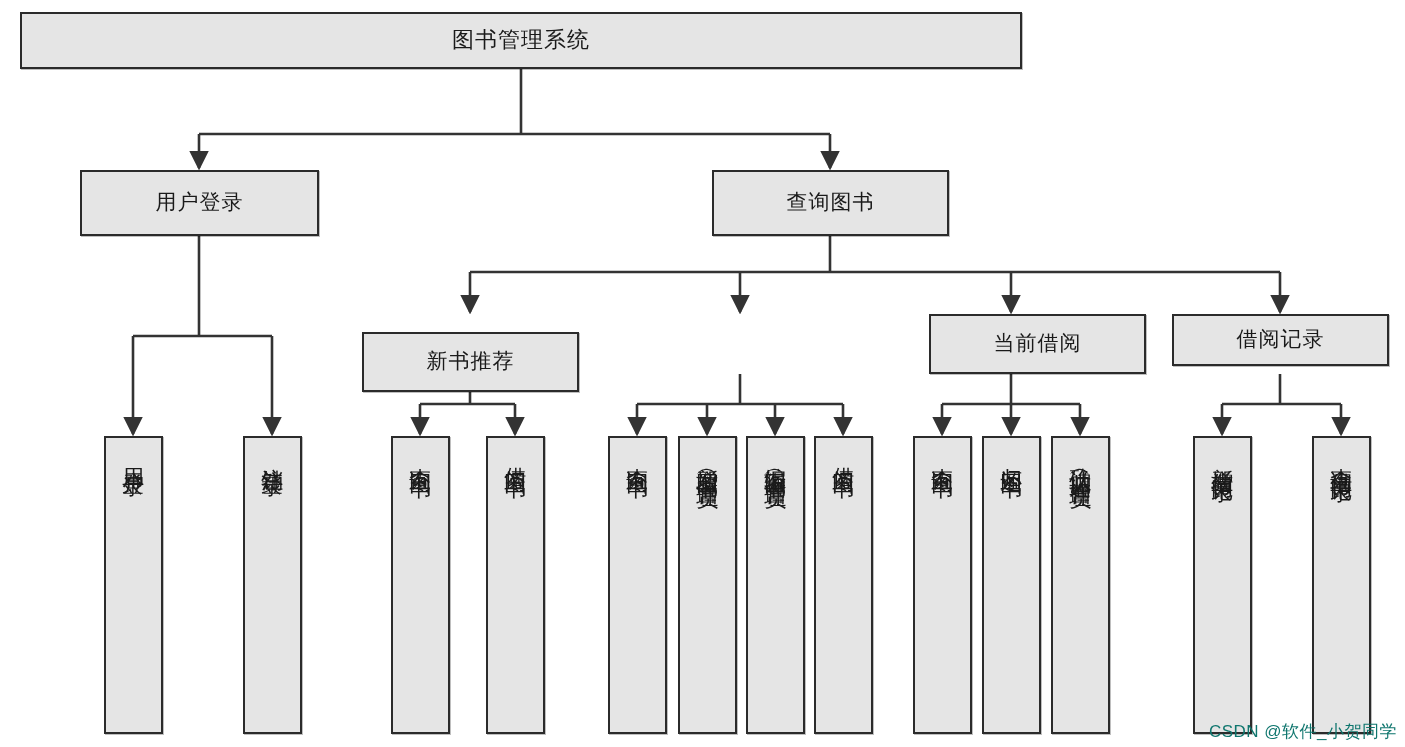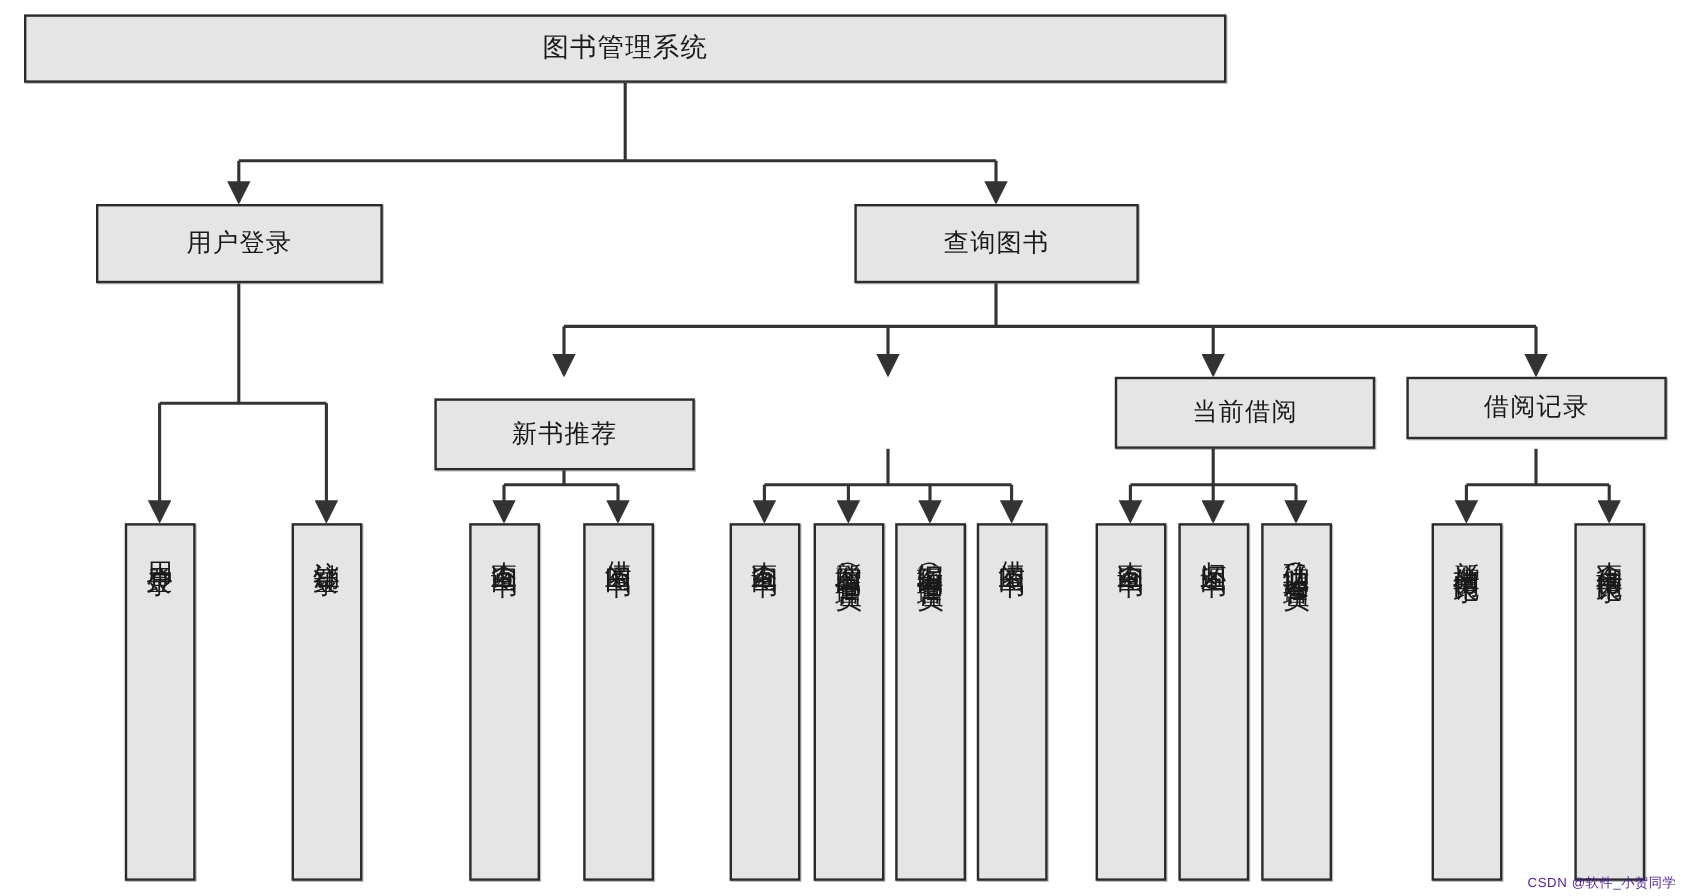--- a/index.html
+++ b/index.html
@@ -59,22 +59,22 @@
     letter-spacing: 3px;
     white-space: nowrap;
   }
   .node.root .node-label {
     font-size: 22px;
   }
   #watermark {
     position: absolute;
     right: 8px;
     bottom: 4px;
-    font-size: 11px;
-    color: #4c1d95;
+    font-size: 17px;
+    color: #0f766e;
     letter-spacing: 0.5px;
     white-space: nowrap;
     pointer-events: none;
   }
 </style>
 </head>
 <body>
 
 <div id="diagram-root">
 

